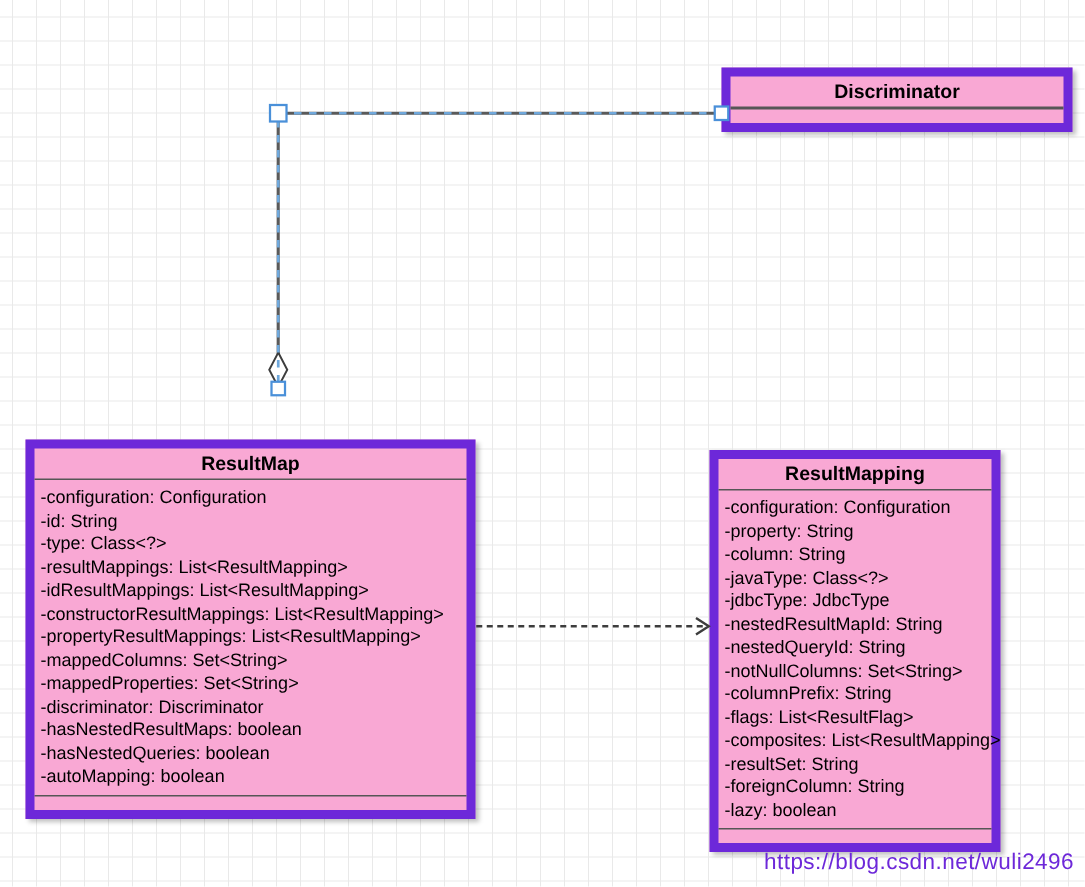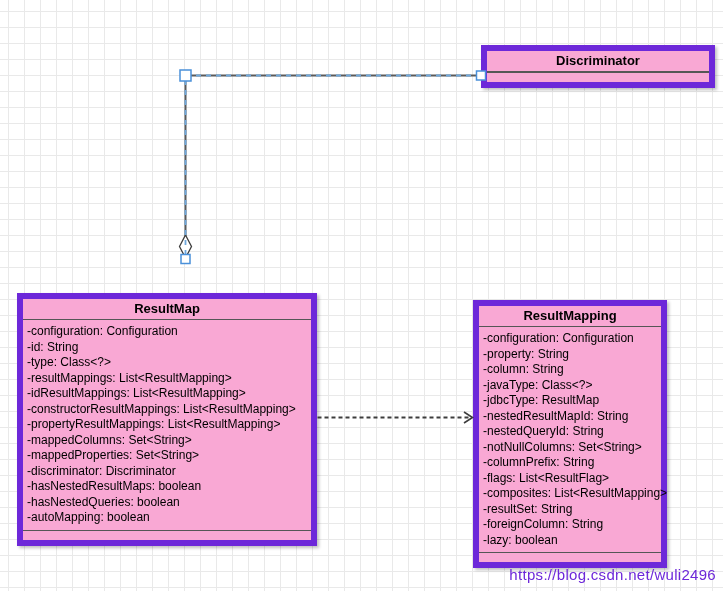--- a/index.html
+++ b/index.html
@@ -109,21 +109,21 @@
   </div>
 
   <div class="uml-class c-resultmapping">
     <div class="uml-title">ResultMapping</div>
     <div class="uml-attrs">
 
     <div class="uml-attr">-configuration: Configuration</div>
         <div class="uml-attr">-property: String</div>
         <div class="uml-attr">-column: String</div>
         <div class="uml-attr">-javaType: Class&lt;?&gt;</div>
-        <div class="uml-attr">-jdbcType: ResultMap</div>
+        <div class="uml-attr">-jdbcType: JdbcType</div>
         <div class="uml-attr">-nestedResultMapId: String</div>
         <div class="uml-attr">-nestedQueryId: String</div>
         <div class="uml-attr">-notNullColumns: Set&lt;String&gt;</div>
         <div class="uml-attr">-columnPrefix: String</div>
         <div class="uml-attr">-flags: List&lt;ResultFlag&gt;</div>
         <div class="uml-attr">-composites: List&lt;ResultMapping&gt;</div>
         <div class="uml-attr">-resultSet: String</div>
         <div class="uml-attr">-foreignColumn: String</div>
         <div class="uml-attr">-lazy: boolean</div>
       </div>

